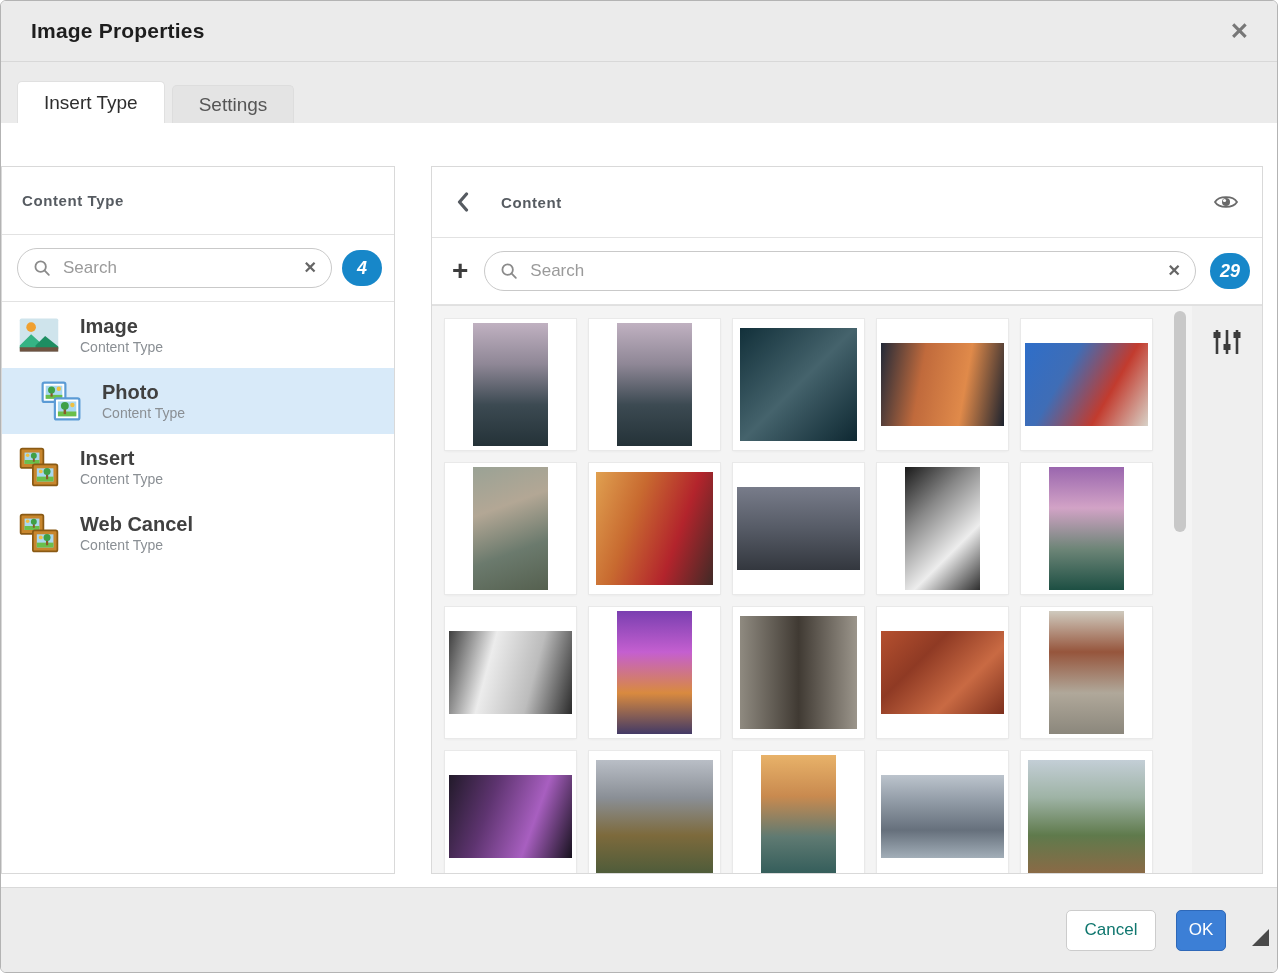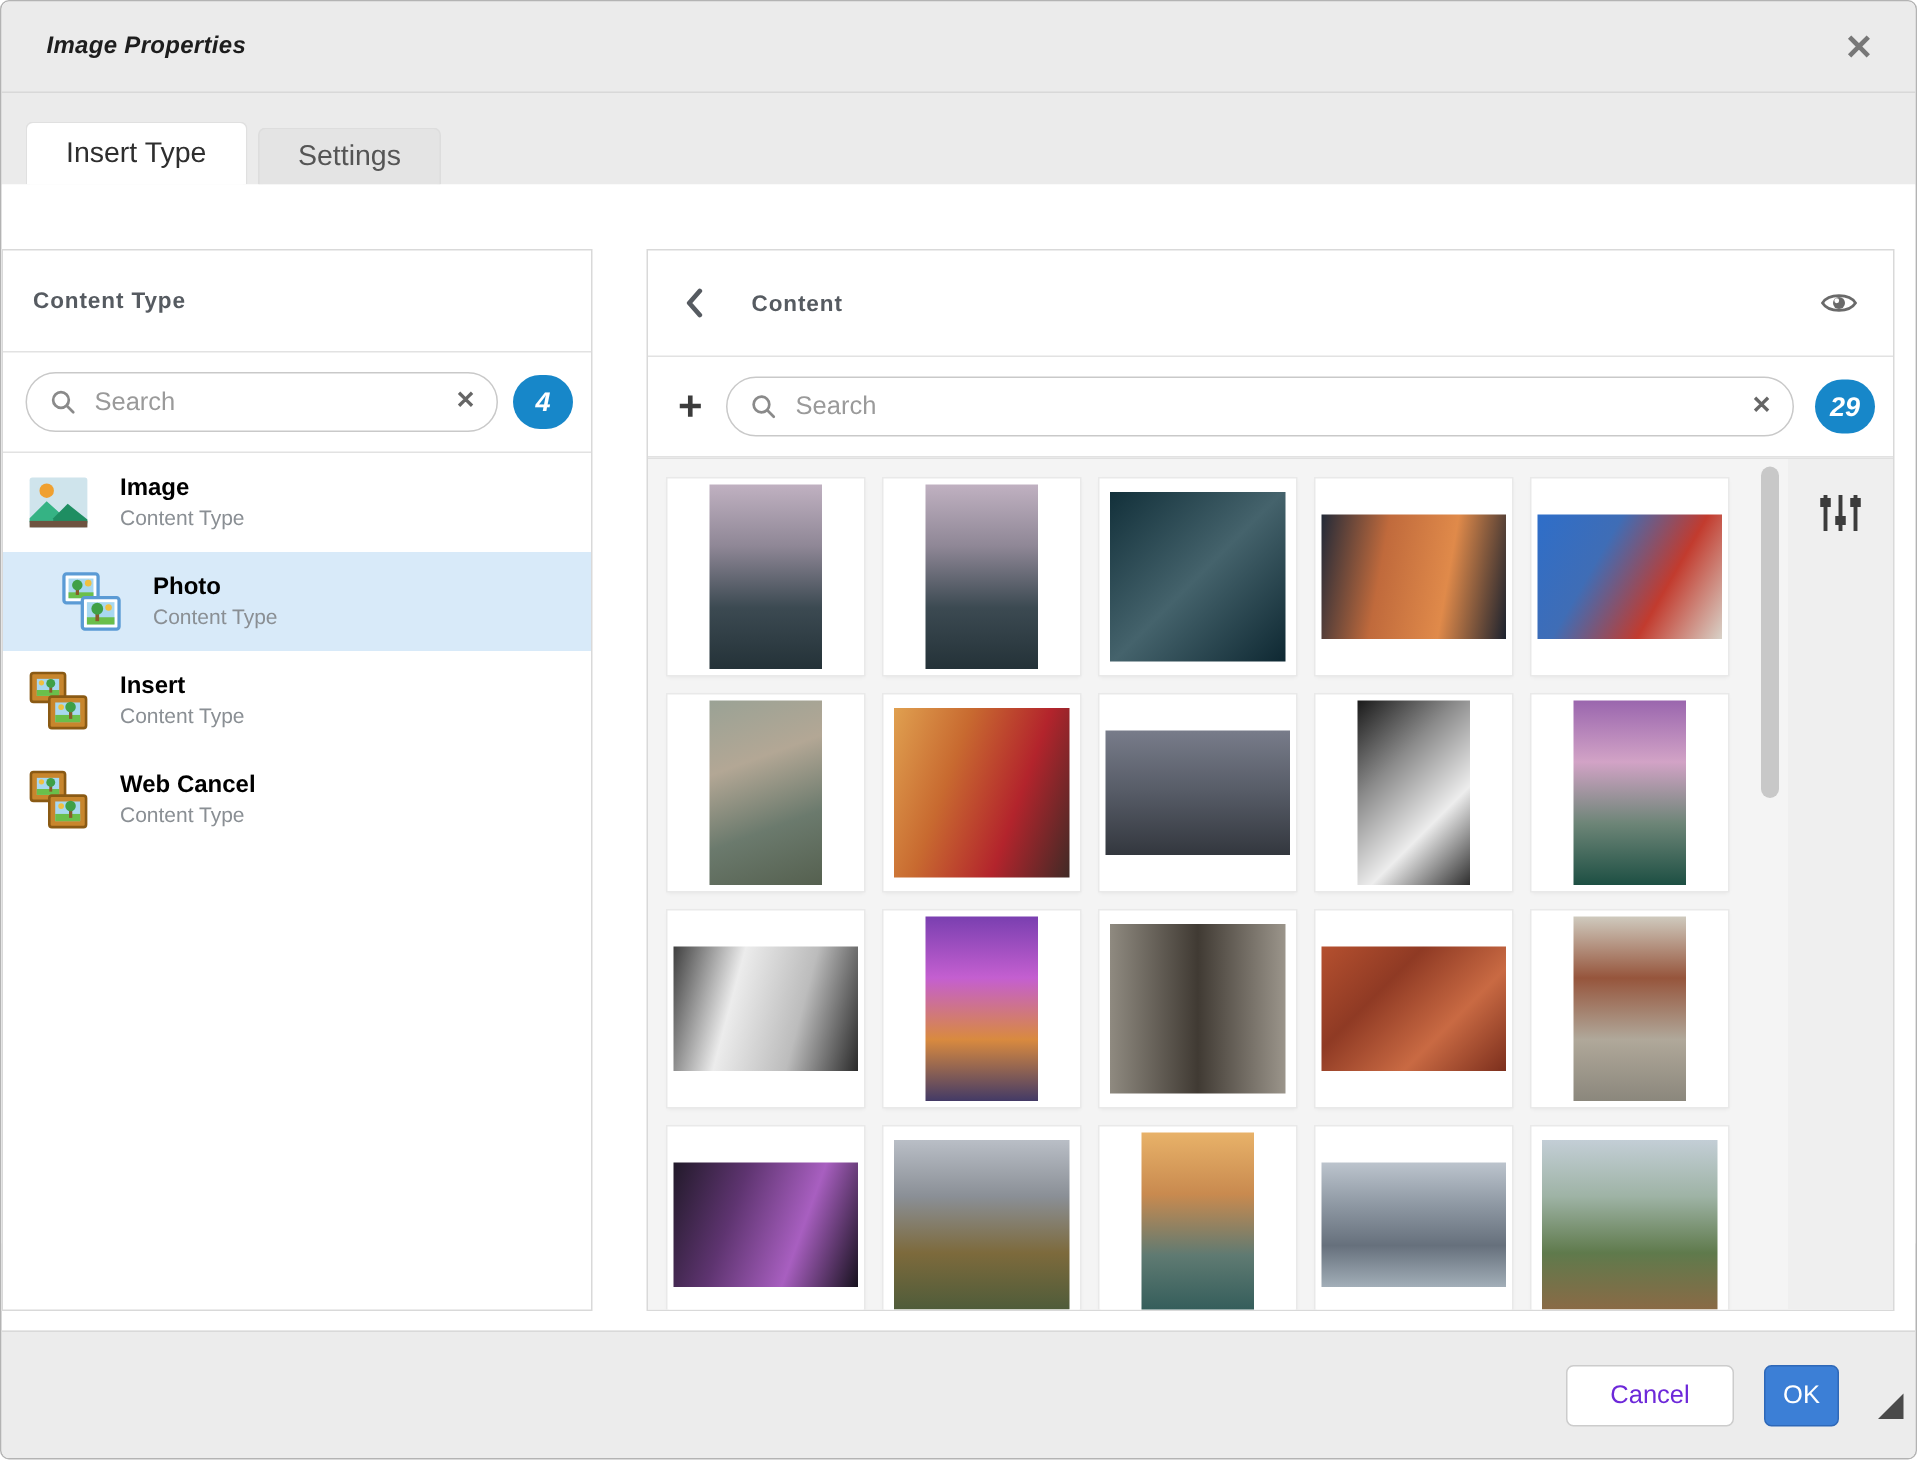--- a/index.html
+++ b/index.html
@@ -4,21 +4,21 @@
 <style>
   html,body{margin:0;padding:0;background:#fff;width:1280px;height:975px;
     font-family:"Liberation Sans","DejaVu Sans",sans-serif;-webkit-font-smoothing:antialiased;}
   *{box-sizing:border-box;}
   .dialog{position:absolute;left:0;top:0;width:1278px;height:973px;background:#fff;
     border:1px solid #b3b3b3;border-radius:6px;overflow:hidden;}
 
   
   .dlg-header{height:61px;background:#ebebeb;border-bottom:1px solid #d8d8d8;
     display:flex;align-items:center;padding:0 22px 0 30px;}
-  .dlg-title{font-size:16px;font-weight:bold;color:#1d1d1d;letter-spacing:.2px;font-style:italic;}
+  .dlg-title{font-size:21px;font-weight:bold;color:#1d1d1d;letter-spacing:.2px;}
   .close-btn{margin-left:auto;font-size:23px;font-weight:bold;color:#777;cursor:pointer;
     background:none;border:none;line-height:1;padding:2px 6px;}
 
   
   .tabstrip{height:61px;background:#ebebeb;display:flex;align-items:flex-end;padding-left:16px;}
   .tab{border-radius:5px 5px 0 0;padding:0 26px;font-size:19px;cursor:pointer;}
   .tab.active{background:#fff;height:42px;line-height:42px;color:#2e2e2e;
     border:1px solid #e0e0e0;border-bottom:none;}
   .tab.inactive{background:#e4e4e4;height:38px;line-height:38px;color:#555;
     margin-left:7px;border:1px solid #ddd;border-bottom:none;}
@@ -54,21 +54,21 @@
     align-items:center;justify-content:center;padding:0 8px;}
   .plus-btn{background:none;border:none;font-size:28px;font-weight:bold;color:#3c3c3c;
     cursor:pointer;line-height:1;padding:0 2px;}
 
   
   .ct-list{padding-top:0;}
   .ct-item{height:66px;display:flex;align-items:center;padding-left:16px;gap:20px;cursor:pointer;}
   .ct-item.selected{background:var(--selection,#d8eaf9);padding-left:38px;}
   .ct-icon{width:42px;height:42px;flex:0 0 42px;}
   .ct-text{display:flex;flex-direction:column;justify-content:center;gap:2px;}
-  .ct-title{font-size:16px;font-weight:bold;color:#000000;line-height:1.1;}
+  .ct-title{font-size:20px;font-weight:bold;color:#404040;line-height:1.1;}
   .ct-sub{font-size:14px;color:#8a8f94;}
 
   
   .grid-wrap{position:relative;height:568px;background:#f4f4f4;border-top:1px solid #e0e0e0;overflow:hidden;}
   .side-rail{position:absolute;top:0;right:0;width:70px;height:100%;background:#efefef;}
   .filter-btn{position:absolute;top:18px;left:50%;transform:translateX(-50%);
     background:none;border:none;cursor:pointer;padding:4px;}
   .scroll-thumb{position:absolute;top:5px;right:76px;width:12px;height:221px;
     border-radius:6px;background:#c8c8c8;cursor:grab;}
   .grid{position:absolute;left:13px;top:13px;display:grid;
@@ -78,21 +78,21 @@
   .photo{display:block;}
   .photo.portrait{width:58%;height:94%;}
   .photo.landscape{width:94%;height:64%;}
   .photo.square{width:90%;height:86%;}
 
   
   .dlg-footer{position:absolute;left:0;right:0;bottom:0;height:85px;background:#ececec;
     border-top:1px solid #d9d9d9;display:flex;align-items:center;justify-content:flex-end;
     gap:20px;padding-right:51px;}
   .btn{height:41px;border-radius:5px;font-size:17px;font-family:inherit;cursor:pointer;}
-  .btn-cancel{width:112px;background:#fff;border:1px solid #ccc;color:#6d28d9;}
+  .btn-cancel{width:90px;background:#fff;border:1px solid #ccc;color:#0f766e;}
   .btn-ok{width:50px;background:var(--ok,#3c7fd6);border:1px solid var(--okborder,#2e68b8);
     color:#fff;}
   .resize-handle{position:absolute;right:8px;bottom:26px;width:0;height:0;cursor:nwse-resize;
     border-left:17px solid transparent;border-bottom:17px solid #4a4a4a;}
 </style>
 </head>
 <body>
 
 <div class="dialog">
 

